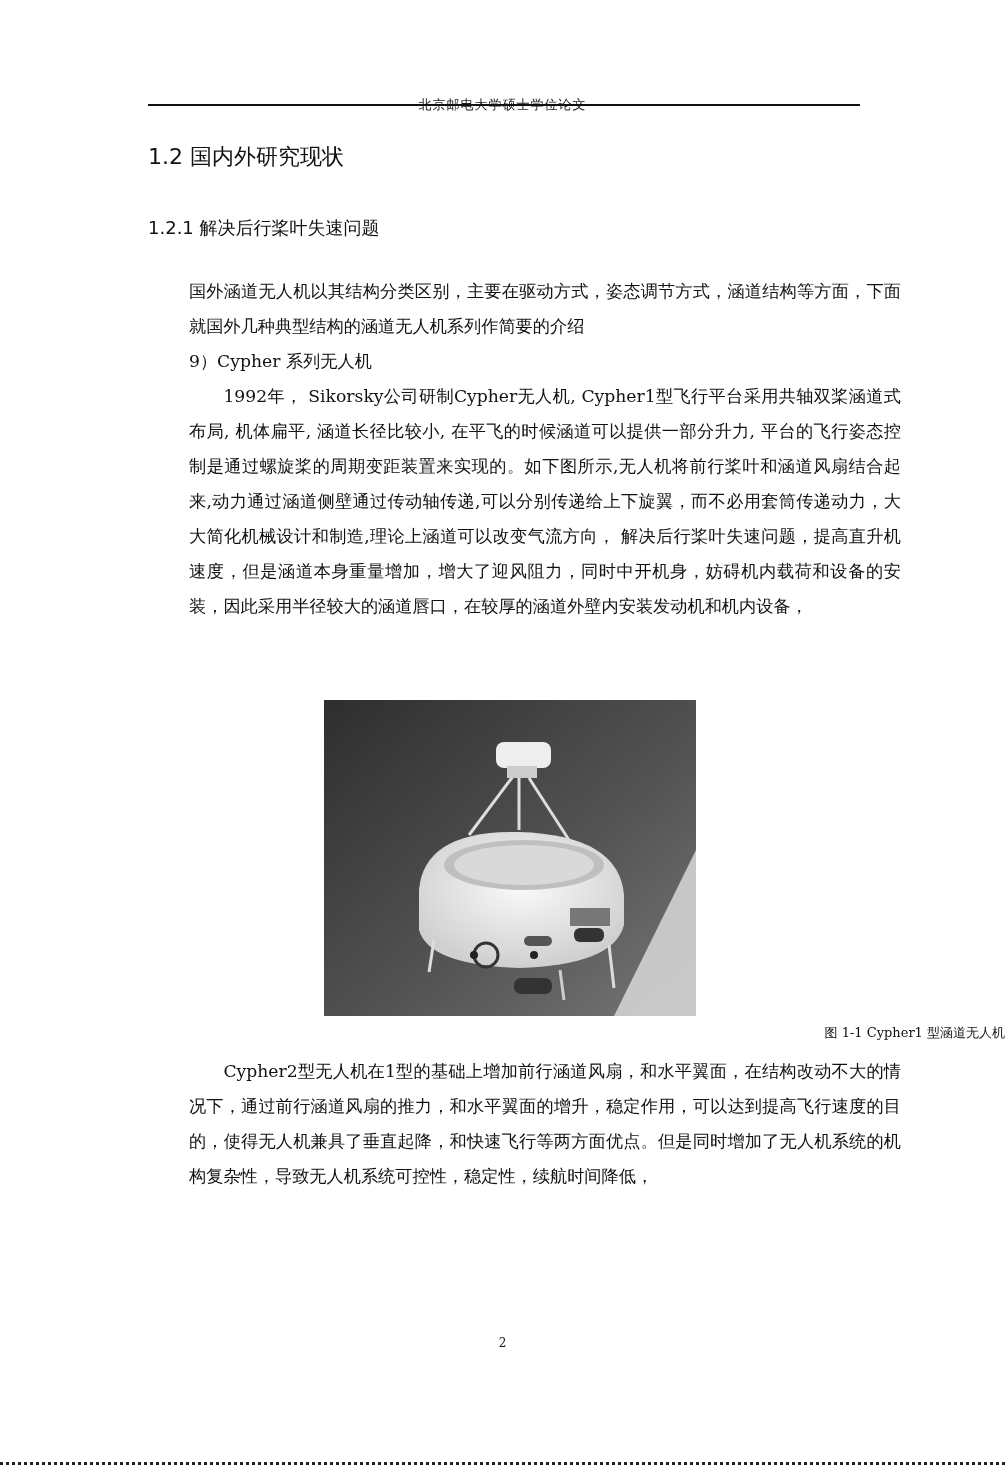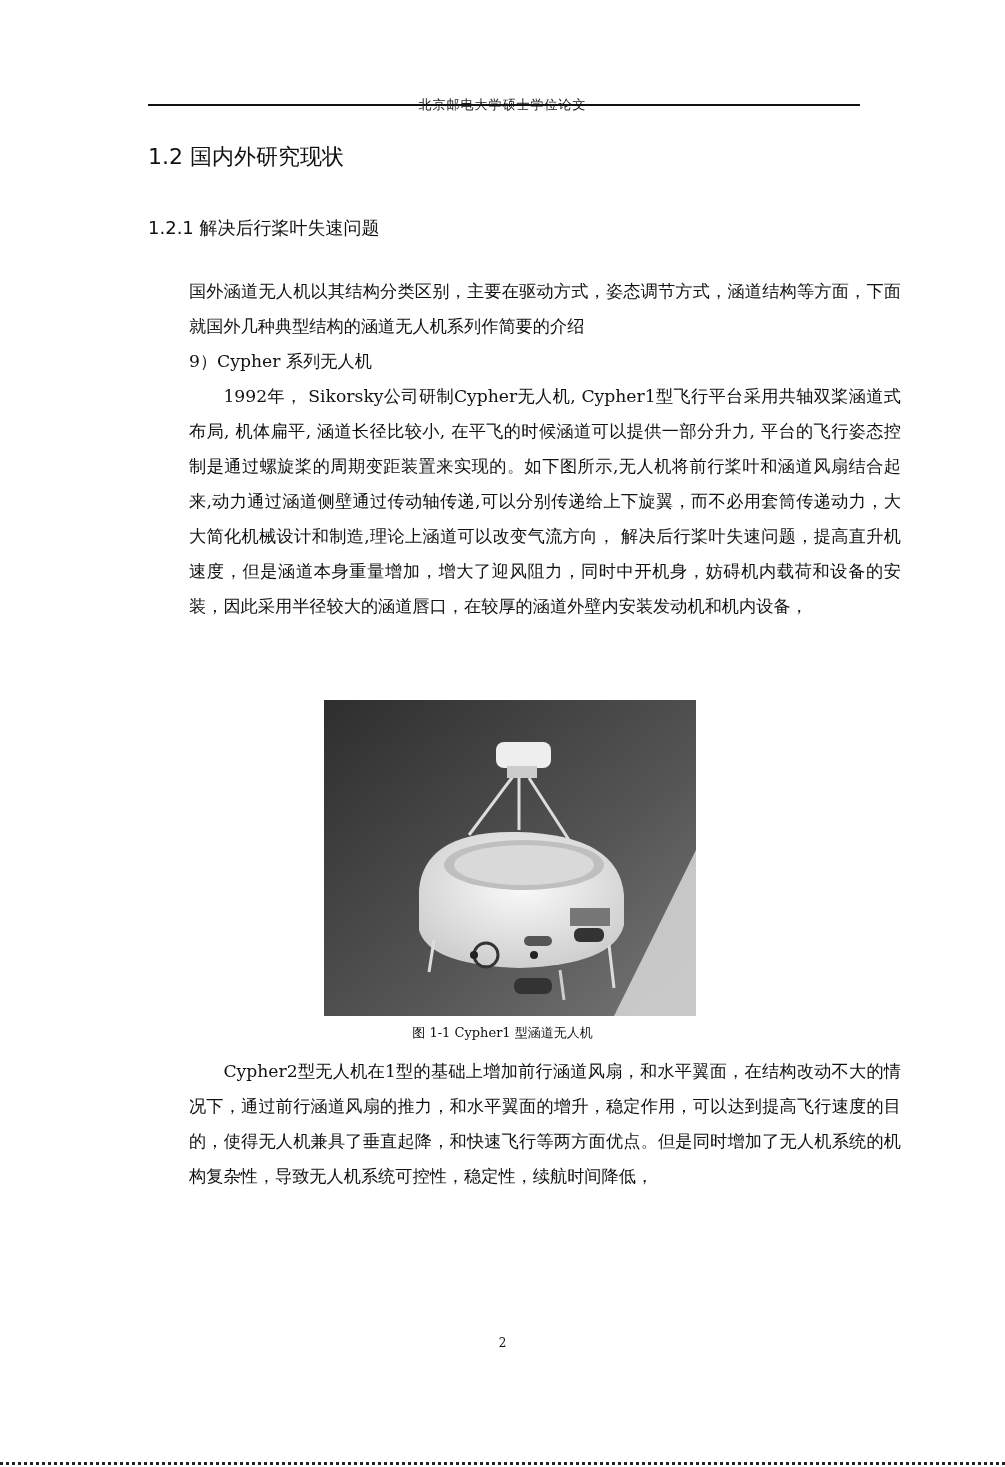--- a/index.html
+++ b/index.html
@@ -11,21 +11,21 @@
   .h2 { position: absolute; top: 142px; left: 148px; font-family: "DejaVu Sans", "Liberation Sans", sans-serif;
         font-size: 22px; color: #111; text-align: center; }
   .h3 { position: absolute; top: 216px; left: 148px; font-family: "DejaVu Sans", "Liberation Sans", sans-serif;
         font-size: 18px; color: #111; }
   .para { position: absolute; left: 161px; width: 712px; font-size: 17.2px; line-height: 35px; color: #111;
           text-align: justify; margin-left: 28px; }
   .para p { margin: 0; }
   .indent { text-indent: 2em; }
   .figure { position: absolute; top: 700px; left: 324px; width: 372px; height: 316px;
             background: #3f3f3f; overflow: hidden; }
-  .caption { position: absolute; top: 1024px; left: 0; width: 1005px; text-align: center; font-size: 13px;
+  .caption { position: absolute; top: 1024px; left: 0; width: 1005px; text-align: right; font-size: 13px;
              font-family: "DejaVu Serif", "Liberation Serif", serif; }
   .page-num { position: absolute; top: 1336px; left: 0; width: 1005px; text-align: center; font-size: 12px; }
   .bottom-edge { position: absolute; top: 1462px; left: 0; width: 1005px; height: 3px;
                  background: repeating-linear-gradient(90deg, #222 0 3px, #fff 3px 6px); }
 </style>
 </head>
 <body>
 
 <div class="running-head">北京邮电大学硕士学位论文</div>
 <div class="head-rule"></div>

